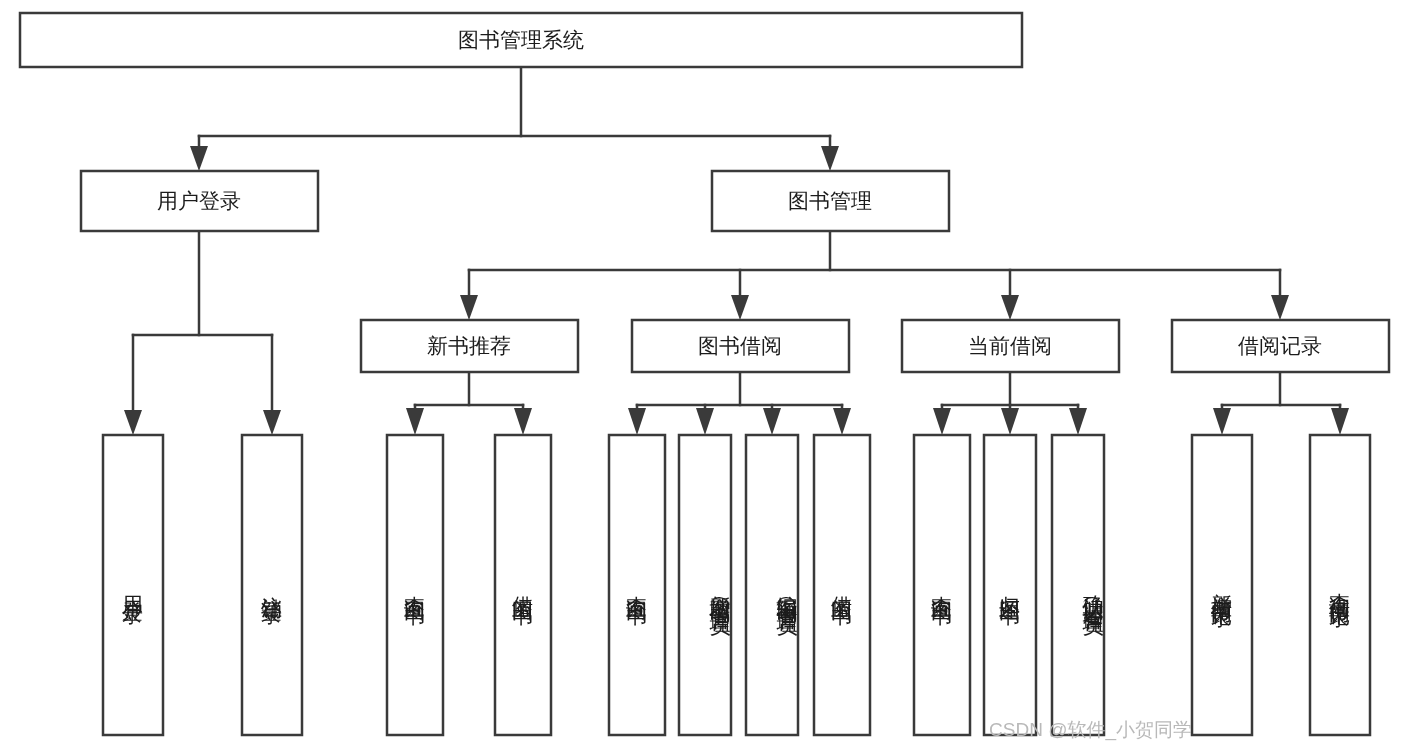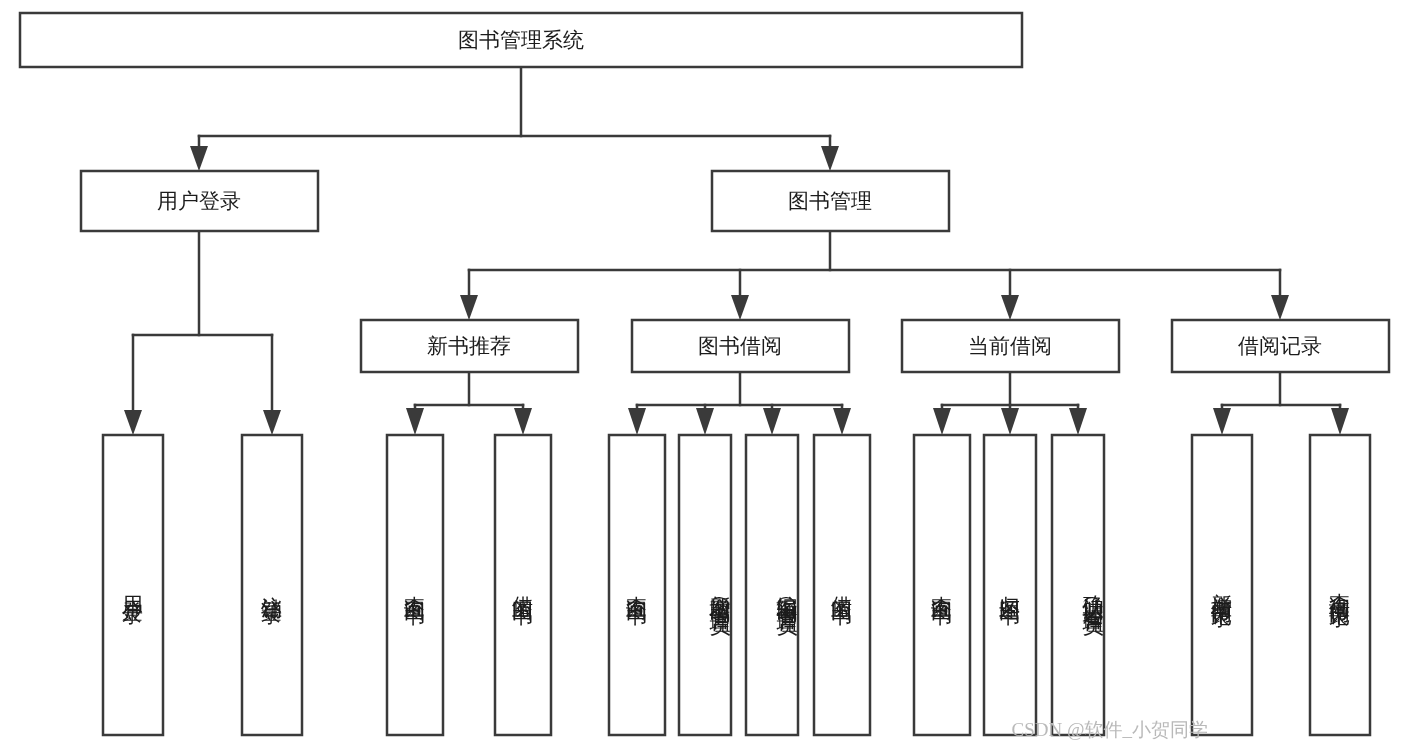--- a/index.html
+++ b/index.html
@@ -62,23 +62,23 @@
     line-height: 1;
     display: flex;
     align-items: center;
     justify-content: center;
     text-align: center;
     pointer-events: none;
     user-select: none;
   }
   .watermark {
     position: absolute;
-    right: 0;
+    right: 16px;
     bottom: 4px;
-    font-family: Liberation Serif, serif;
+    font-family: Liberation Sans, sans-serif;
     font-size: 19px;
     color: #b9b9b9;
     white-space: nowrap;
     user-select: none;
   }
 </style>
 </head>
 <body>
 
 <div id="diagram-root">

